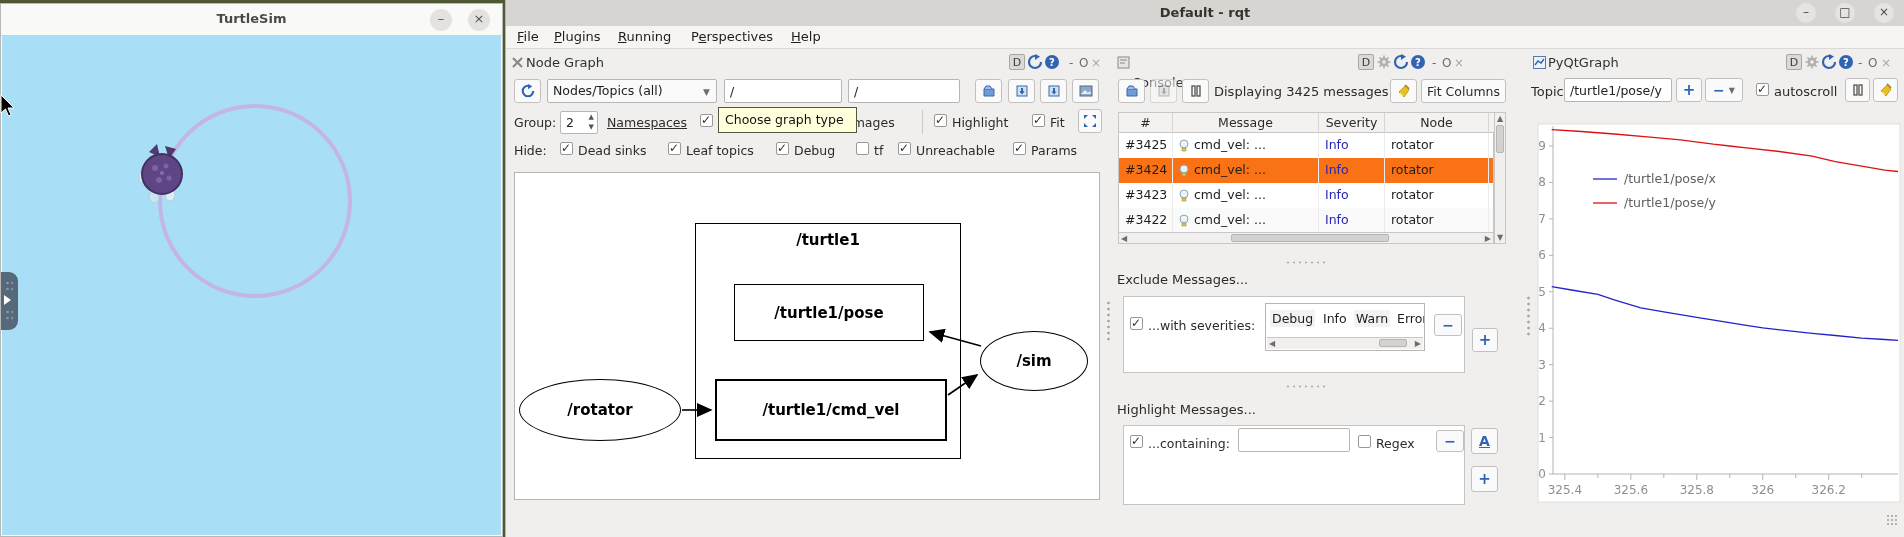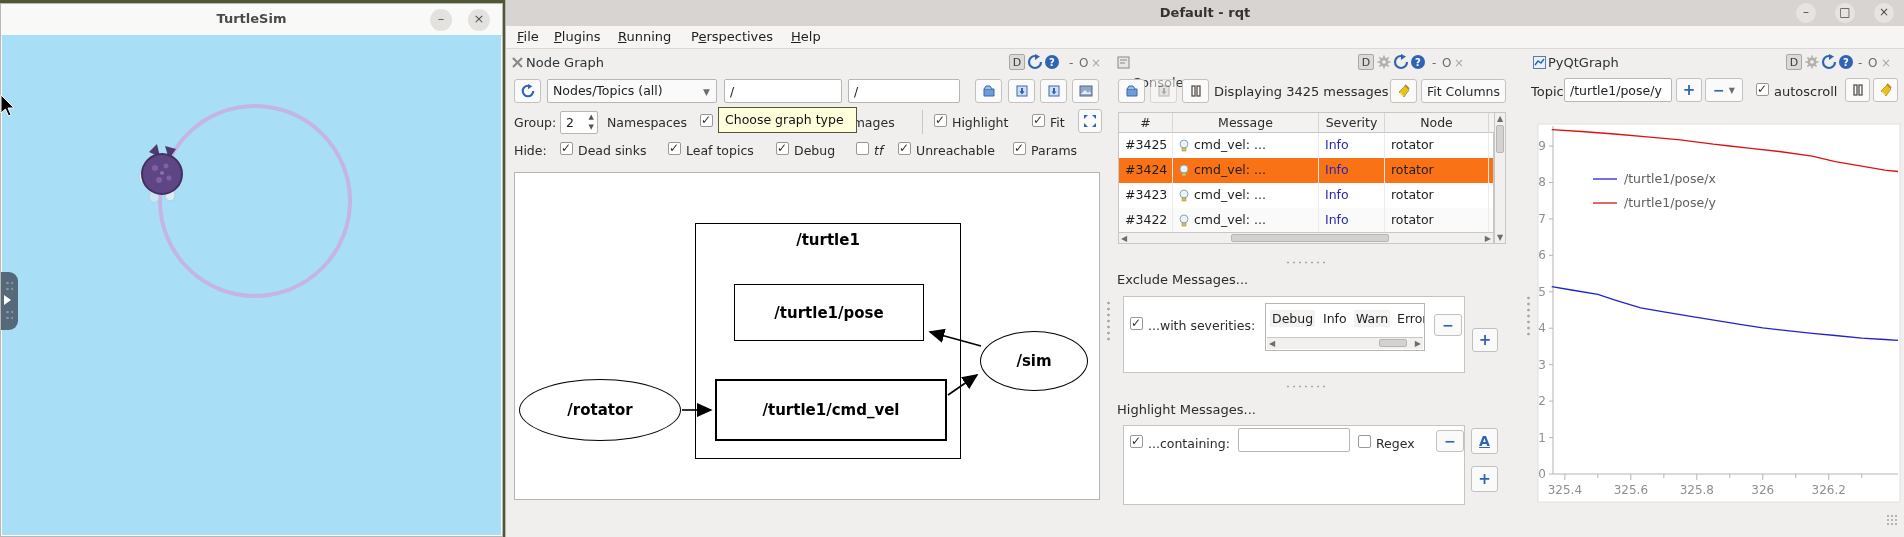--- a/index.html
+++ b/index.html
@@ -174,21 +174,21 @@
         <polygon points="2,9 6,5 9,8 11,6 12,9" fill="#e8eef6"></polygon>
     </svg>
   </div>
 
   <div class="lbl" style="left:514px;top:115px;">Group:</div>
   <div class="inputbox" style="left:560px;top:111px;width:38px;height:23px;line-height:21px;">
     <span>2</span>
     <span class="abs" style="right:3px;top:1px;font-size:7px;color:#555;line-height:9px;">▲</span>
     <span class="abs" style="right:3px;top:11px;font-size:7px;color:#555;line-height:9px;">▼</span>
   </div>
-  <div class="lbl" style="left:607px;top:115px;">Namespaces</div>
+  <div class="lbl" style="left:607px;top:115px;text-decoration:underline;">Namespaces</div>
   <div class="cb on" style="left:700px;top:114px;"></div>
   <div id="tooltip">Choose graph type</div>
   <div class="lbl covered" style="left:849px;top:115px;">Images</div>
   <div class="sep" style="left:922px;top:110px;height:24px;"></div>
   <div class="cb on" style="left:934px;top:114px;"></div>
   <div class="lbl" style="left:952px;top:115px;">Highlight</div>
   <div class="cb on" style="left:1032px;top:114px;"></div>
   <div class="lbl" style="left:1050px;top:115px;">Fit</div>
   <div class="tbtn" style="left:1078px;top:109px;width:24px;height:24px;">
     <svg width="14" height="14" viewBox="0 0 14 14">
@@ -200,21 +200,21 @@
   </div>
 
   <div class="lbl" style="left:514px;top:143px;">Hide:</div>
   <div class="cb on" style="left:560px;top:142px;"></div>
   <div class="lbl" style="left:578px;top:143px;">Dead sinks</div>
   <div class="cb on" style="left:668px;top:142px;"></div>
   <div class="lbl" style="left:686px;top:143px;">Leaf topics</div>
   <div class="cb on" style="left:776px;top:142px;"></div>
   <div class="lbl" style="left:794px;top:143px;">Debug</div>
   <div class="cb" style="left:856px;top:142px;"></div>
-  <div class="lbl" style="left:874px;top:143px;font-style:italic;">tf</div>
+  <div class="lbl" style="left:874px;top:143px;">tf</div>
   <div class="cb on" style="left:898px;top:142px;"></div>
   <div class="lbl" style="left:916px;top:143px;">Unreachable</div>
   <div class="cb on" style="left:1013px;top:142px;"></div>
   <div class="lbl" style="left:1031px;top:143px;">Params</div>
 
   <div id="ng-canvas">
     <div class="gnode" style="left:180px;top:50px;width:266px;height:236px;background:transparent;border-width:1.5px;"></div>
     <div class="abs" style="left:180px;top:58px;width:266px;text-align:center;font-weight:bold;font-size:15px;">/turtle1</div>
     <div class="gnode" style="left:219px;top:111px;width:190px;height:57px;">
         <span>/turtle1/pose</span>

